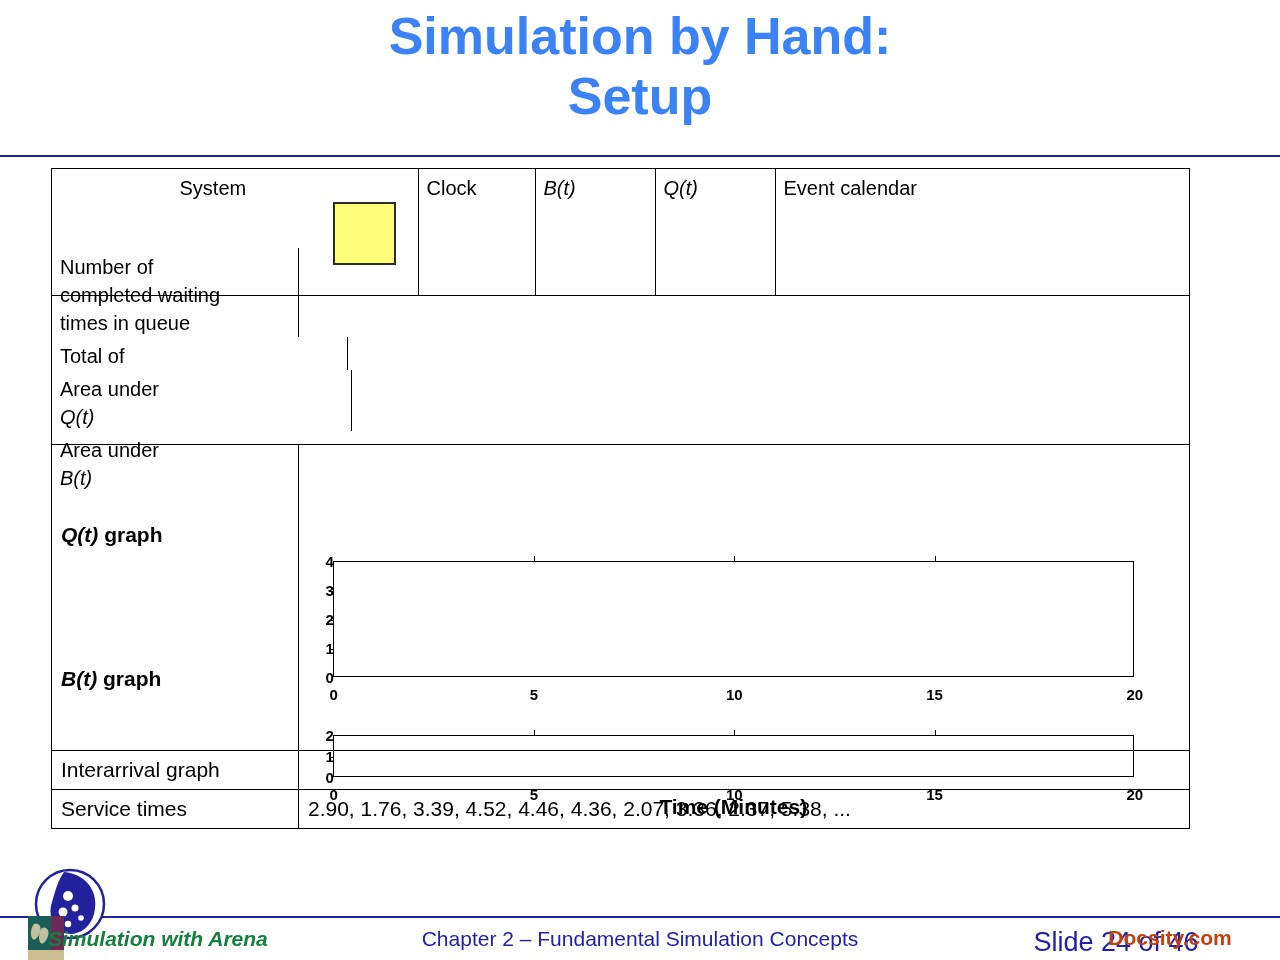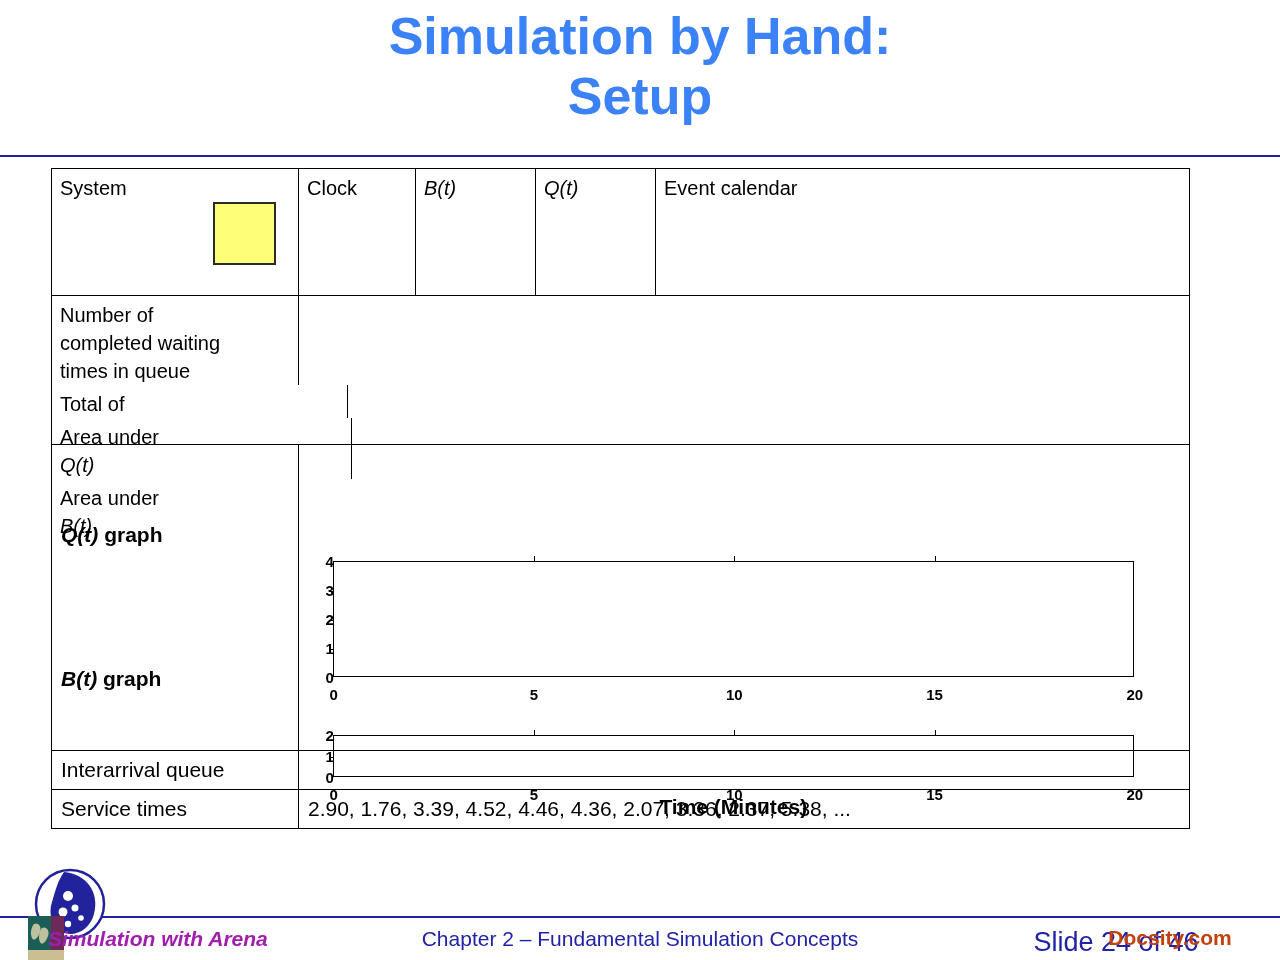--- a/index.html
+++ b/index.html
@@ -55,21 +55,21 @@
     position: relative;
   }
   .scell {
     position: relative;
     box-sizing: border-box;
     padding: 5px 0 0 8px;
     line-height: 28px;
     border-right: 1px solid #000;
   }
   .scell.last { border-right: none; }
-  .srow.bordered-bottom { border-bottom: 1px solid #000; }
+  .srow.bordered-bottom { border-bottom: 1px solid #000; justify-content: center; }
 
   .r1 { height: 126px; }
   .r2 { height: 148px; flex-direction: column; }
 
   
   .r1 .c1 { width: 247px; }
   .r1 .c2 { width: 117px; }
   .r1 .c3 { width: 120px; }
   .r1 .c4 { width: 120px; }
   .r1 .c5 { width: 239px; }
@@ -194,21 +194,21 @@
     left: 0;
     top: 916px;
     width: 1280px;
     height: 0;
     border-top: 2px solid #22229c;
   }
   .foot-left {
     position: absolute;
     left: 48px;
     top: 927px;
-    color: #a21caf;
+    color: #15803d;
     font-style: italic;
     font-weight: bold;
     font-size: 21px;
   }
   .foot-center {
     position: absolute;
     left: 0;
     top: 927px;
     width: 1280px;
     text-align: center;
@@ -338,21 +338,21 @@
           <div class="xtickmark" style="left: 400.5px;"></div>
           <div class="xtick" style="left: 600.75px;">15</div>
           <div class="xtickmark" style="left: 600.75px;"></div>
           <div class="xtick" style="left: 801px;">20</div>
         </div>
       <div class="time-axis-title">Time (Minutes)</div>
     </div>
   </div>
 
   <div class="drow">
-    <div class="dc1">Interarrival queue</div>
+    <div class="dc1">Interarrival graph</div>
   </div>
   <div class="drow">
     <div class="dc1">Service times</div>
     <div class="dc2">2.90, 1.76, 3.39, 4.52, 4.46, 4.36, 2.07, 3.36, 2.37, 5.38, ...</div>
   </div>
 </div>
 
 <div class="footer-rule"></div>
 
 <div class="logo-wrap">

